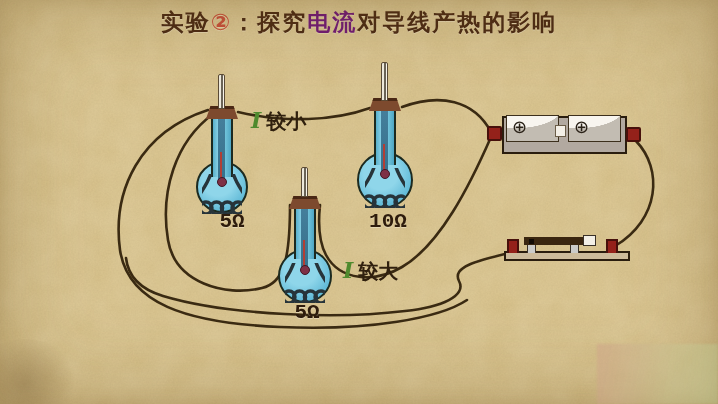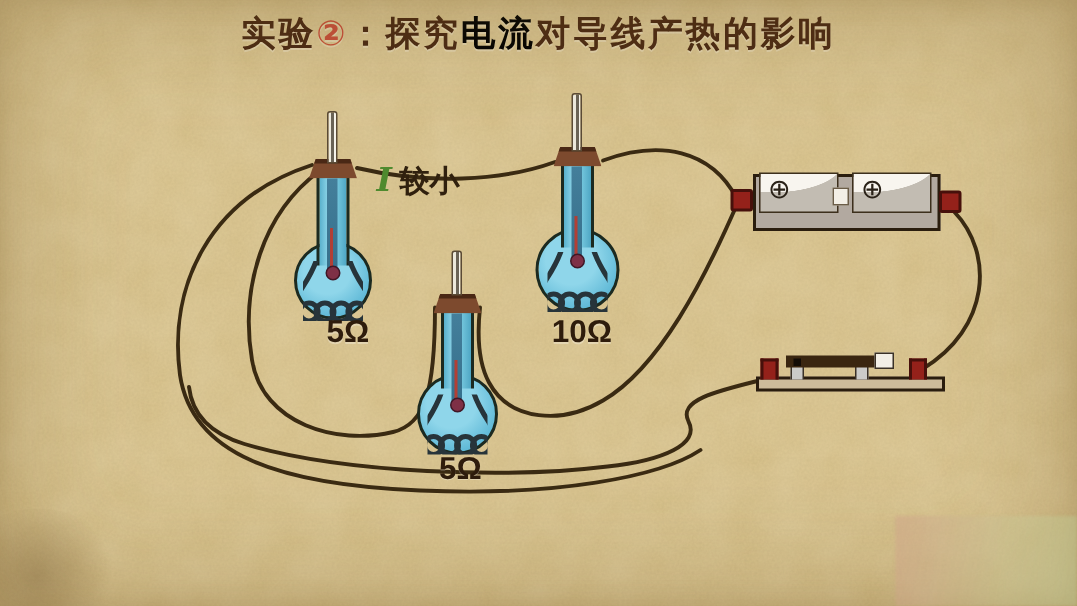--- a/index.html
+++ b/index.html
@@ -10,21 +10,21 @@
   .vignette{position:absolute;inset:0;pointer-events:none;
     box-shadow:inset 0 0 90px rgba(110,80,30,.35), inset 0 0 18px rgba(120,90,40,.2);}
   .smudge{position:absolute;left:-30px;bottom:-25px;width:110px;height:90px;border-radius:50%;
     background:radial-gradient(circle,rgba(90,60,20,.30),rgba(90,60,20,0) 70%);}
 
   
   .title{position:absolute;top:7px;left:0;width:100%;text-align:center;
     font-size:23px;font-weight:bold;letter-spacing:2px;color:#4b2a14;
     text-shadow:0 1px 0 rgba(255,255,255,.25);}
   .t-red{color:#c6503a;}
-  .t-green{color:#000000;}
+  .t-green{color:#701a75;}
 
   
   svg.wires{position:absolute;left:0;top:0;z-index:1;}
   svg.wires path{fill:none;stroke:#3a2a12;stroke-width:2.6;stroke-linecap:round;}
 
   
   .flask{position:absolute;z-index:2;}
   .flask .bulb{position:absolute;border-radius:50%;
     background:radial-gradient(circle at 42% 36%, #8fd6ea 0 38%, #63bbd8 72%, #4aa3c4 100%);
     border:2.5px solid #1c2a20;box-sizing:border-box;}
@@ -38,21 +38,21 @@
     background:#7e3046;border:1.5px solid #401726;box-sizing:border-box;}
   .flask .stopper{position:absolute;width:32px;height:13px;background:#7d4a2e;
     border-top:3px solid #4a2815;box-sizing:border-box;
     clip-path:polygon(14% 0,86% 0,100% 100%,0 100%);}
   .flask .rod{position:absolute;width:7px;border:1px solid #5a4a35;box-sizing:border-box;
     background:linear-gradient(to right,#ece8db 0 2px,#6a6356 2px 4px,#f6f3ea 4px);
     border-radius:2px 2px 0 0;}
   .flask .coil{position:absolute;}
   .flask .coil path,.flask .coil circle{fill:none;stroke:#27343a;stroke-width:1.7;}
   .rlabel{position:absolute;z-index:3;font-weight:bold;font-size:21px;color:#2e1c0c;
-    text-align:center;font-family:Liberation Sans, sans-serif;text-shadow:0 1px 0 rgba(255,255,255,.3);}
+    text-align:center;font-family:Liberation Mono, monospace;text-shadow:0 1px 0 rgba(255,255,255,.3);}
 
   
   .anno{position:absolute;z-index:4;font-weight:bold;font-size:20px;color:#30200e;white-space:nowrap;}
   .anno .isym{font-family:"DejaVu Serif",serif;font-style:italic;color:#4f8a2e;font-size:22px;margin-right:5px;}
 
   
   .battery{position:absolute;left:485px;top:112px;width:160px;height:46px;z-index:2;}
   .bat-frame{position:absolute;left:17px;top:4px;width:125px;height:38px;background:#b2a9a0;
     border:2px solid #2a1d0e;box-sizing:border-box;}
   .cell{position:absolute;top:3px;width:53px;height:27px;
@@ -172,20 +172,23 @@
     </svg>
     <div class="tbulb" style="left:27px;top:100px"></div>
     <div class="stopper" style="left:16px;top:31px"></div>
     <div class="rod" style="left:28px;top:2px;height:30px"></div>
   </div>
   <div class="rlabel" style="left:275px;top:301px;width:64px">5Ω</div>
 
   <div class="anno" style="left:251px;top:107px">
     <span class="isym">I</span><span>较小</span>
   </div>
+  <div class="anno" style="left:343px;top:257px">
+    <span class="isym">I</span><span>较大</span>
+  </div>
 
   <div class="battery">
     <div class="bat-frame"></div>
     <div class="cell" style="left:21px">
       <span class="plus">⊕</span>
     </div>
     <div class="cell" style="left:83px">
       <span class="plus">⊕</span>
     </div>
     <div class="gap" style="left:70px"></div>

